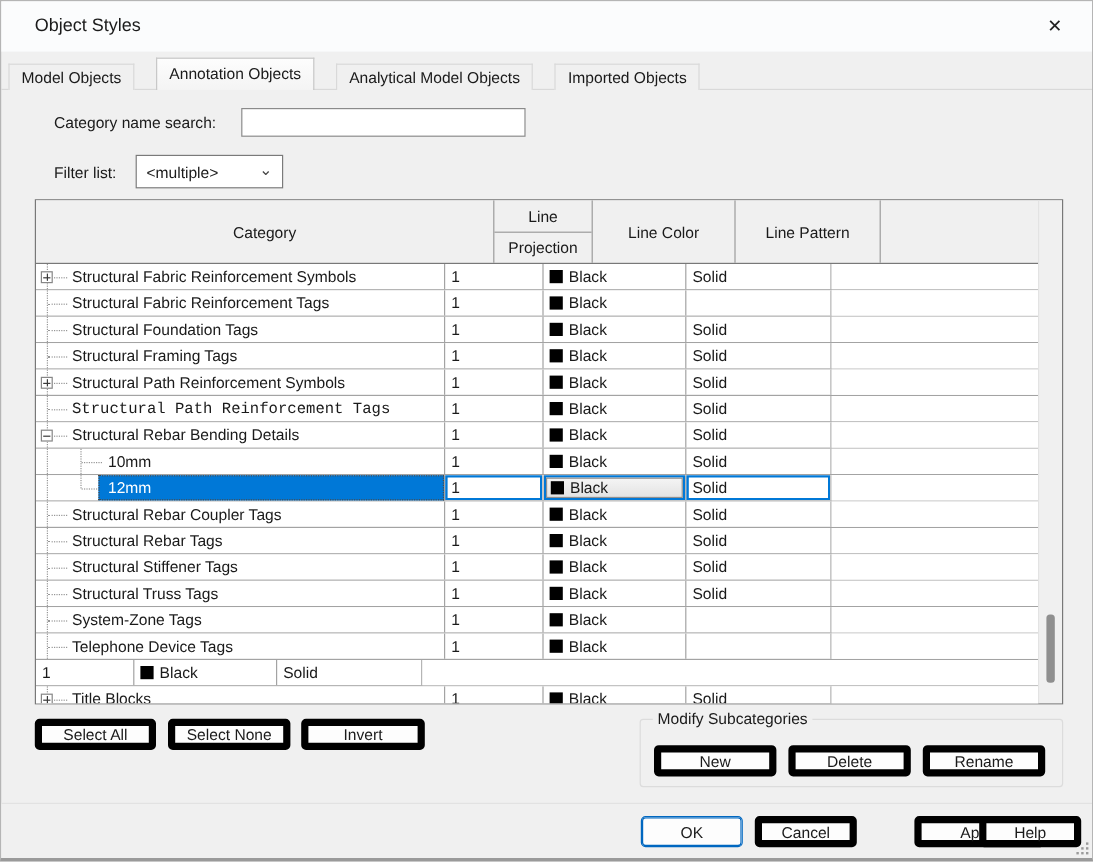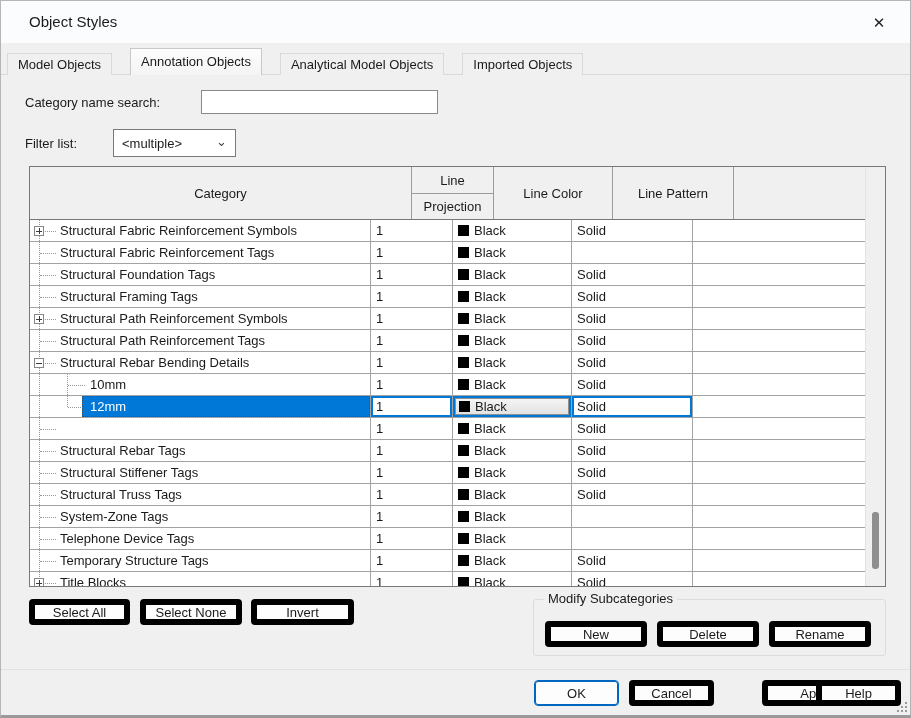--- a/index.html
+++ b/index.html
@@ -16,21 +16,21 @@
 
   
   .tabstrip { position:absolute; left:6px; top:47px; right:6px; height:27px; display:flex; align-items:flex-end; }
   .tabstrip::after { content:""; position:absolute; left:-6px; right:-6px; bottom:0; height:1px; background:#d9d9d9; }
   .tab { position:relative; height:22px; padding:0 10px; line-height:21px; background:#f0f0f0;
          border:1px solid #d9d9d9; border-bottom:none; margin-right:18px; color:#1a1a1a; z-index:1; }
   .tab.active { height:27px; line-height:26px; background:linear-gradient(#fdfdfd,#f4f4f4);
                 border-color:#c8c8c8; z-index:3; }
 
   
-  .lbl { position:absolute; color:#1a1a1a; }
+  .lbl { position:absolute; color:#1a1a1a;margin-left:20px; }
   .search-input { position:absolute; left:200px; top:89px; width:237px; height:24px; background:#fff;
                   border:1px solid #8a8a8a; font:13px "Liberation Sans",sans-serif; padding:0 5px; }
   .dropdown { position:absolute; left:112px; top:128px; width:123px; height:28px; background:#fff;
               border:1px solid #7a7a7a; display:flex; align-items:center; padding:0 8px; }
   .dropdown .chev { margin-left:auto; color:#444; font-size:13px; transform:translateY(-2px); }
 
   
   .table { position:absolute; left:28px; top:165px; width:857px; height:421px;
            border:1px solid #787878; background:#fff; display:flex; }
   .table-main { width:837px; height:100%; display:flex; flex-direction:column; }
@@ -221,21 +221,21 @@
             </div>
             <div class="cell pattern">
               <div class="">Solid</div>
             </div>
             <div class="cell rest"></div>
           </div>
           <div class="row">
             <div class="cell cat">
               <div class="vline" style="left: 9px;"></div>
               <div class="stub" style="left: 10px; width: 16px;"></div>
-              <div class="cat-label" style="left: 30px;">Structural Path Reinforcement Tags</div>
+              <div class="cat-label" style="left: 30px; font-family: Liberation Mono, monospace;">Structural Path Reinforcement Tags</div>
             </div>
             <div class="cell proj">
               <div class="">1</div>
             </div>
             <div class="cell color">
               <div class="swatch" style="background: rgb(0, 0, 0);"></div>
               <div class="">Black</div>
             </div>
             <div class="cell pattern">
               <div class="">Solid</div>
@@ -300,20 +300,21 @@
             </div>
             <div class="cell pattern" style="box-shadow: rgb(0, 120, 215) 0px 0px 0px 2px inset;">
               <div class="">Solid</div>
             </div>
             <div class="cell rest"></div>
           </div>
           <div class="row">
             <div class="cell cat">
               <div class="vline" style="left: 9px;"></div>
               <div class="stub" style="left: 10px; width: 16px;"></div>
+              <div class="cat-label" style="left: 30px;">Structural Rebar Coupler Tags</div>
             </div>
             <div class="cell proj">
               <div class="">1</div>
             </div>
             <div class="cell color">
               <div class="swatch" style="background: rgb(0, 0, 0);"></div>
               <div class="">Black</div>
             </div>
             <div class="cell pattern">
               <div class="">Solid</div>
@@ -404,25 +405,20 @@
             <div class="cell color">
               <div class="swatch" style="background: rgb(0, 0, 0);"></div>
               <div class="">Black</div>
             </div>
             <div class="cell pattern">
               <div class=""></div>
             </div>
             <div class="cell rest"></div>
           </div>
           <div class="row">
-            <div class="cell cat">
-              <div class="vline" style="left: 9px;"></div>
-              <div class="stub" style="left: 10px; width: 16px;"></div>
-              <div class="cat-label" style="left: 30px;">Temporary Structure Tags</div>
-            </div>
             <div class="cell proj">
               <div class="">1</div>
             </div>
             <div class="cell color">
               <div class="swatch" style="background: rgb(0, 0, 0);"></div>
               <div class="">Black</div>
             </div>
             <div class="cell pattern">
               <div class="">Solid</div>
             </div>

